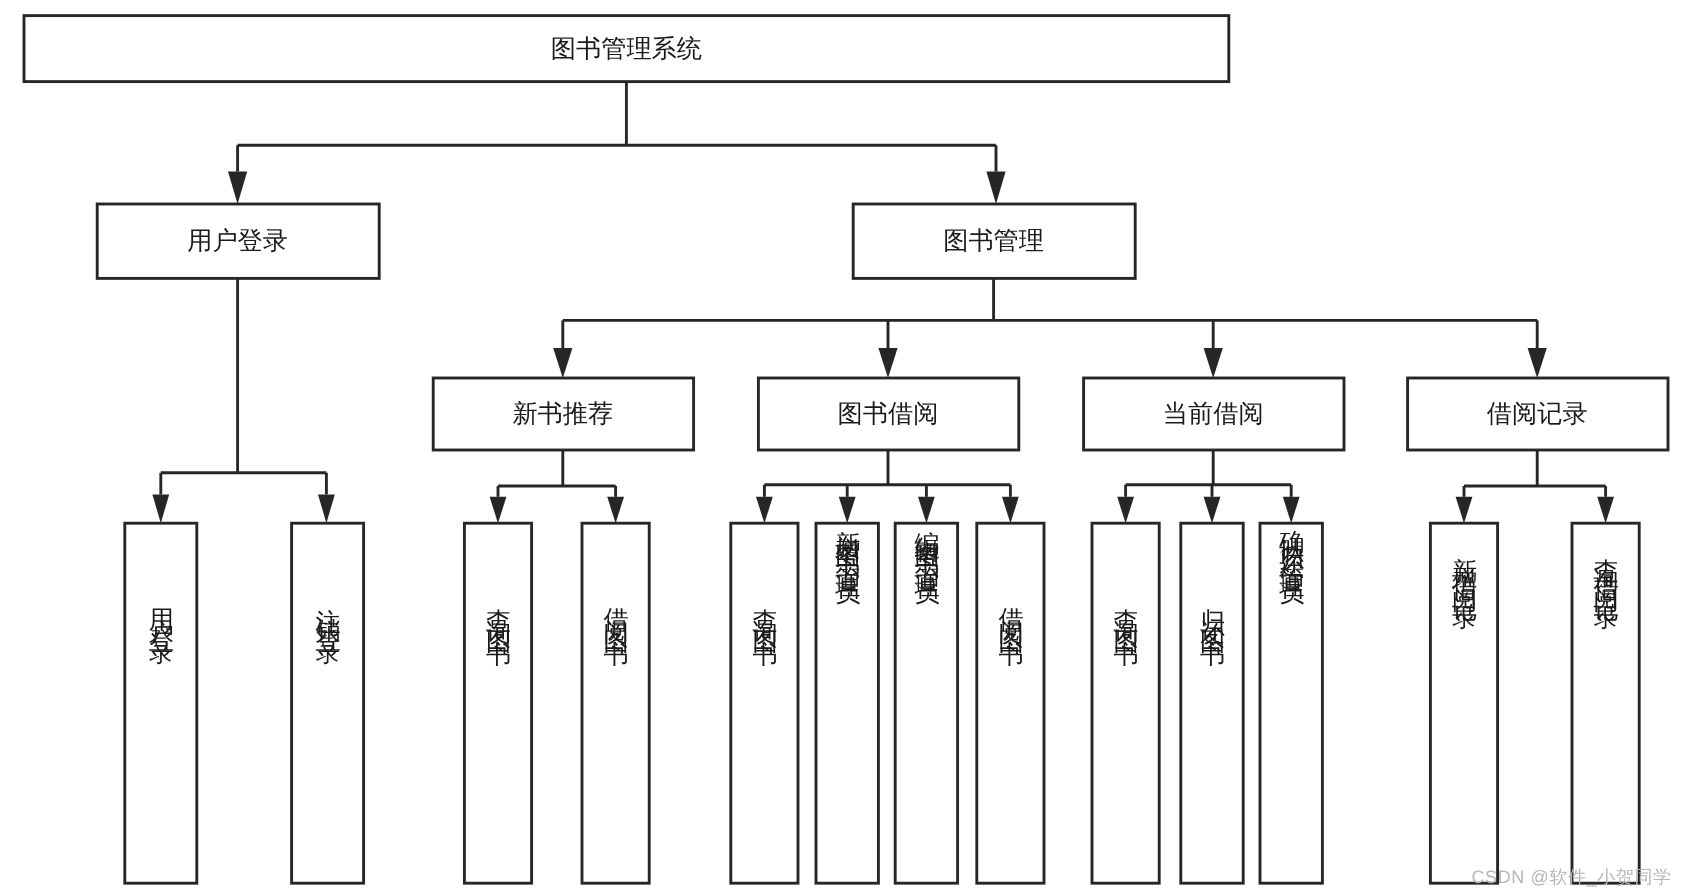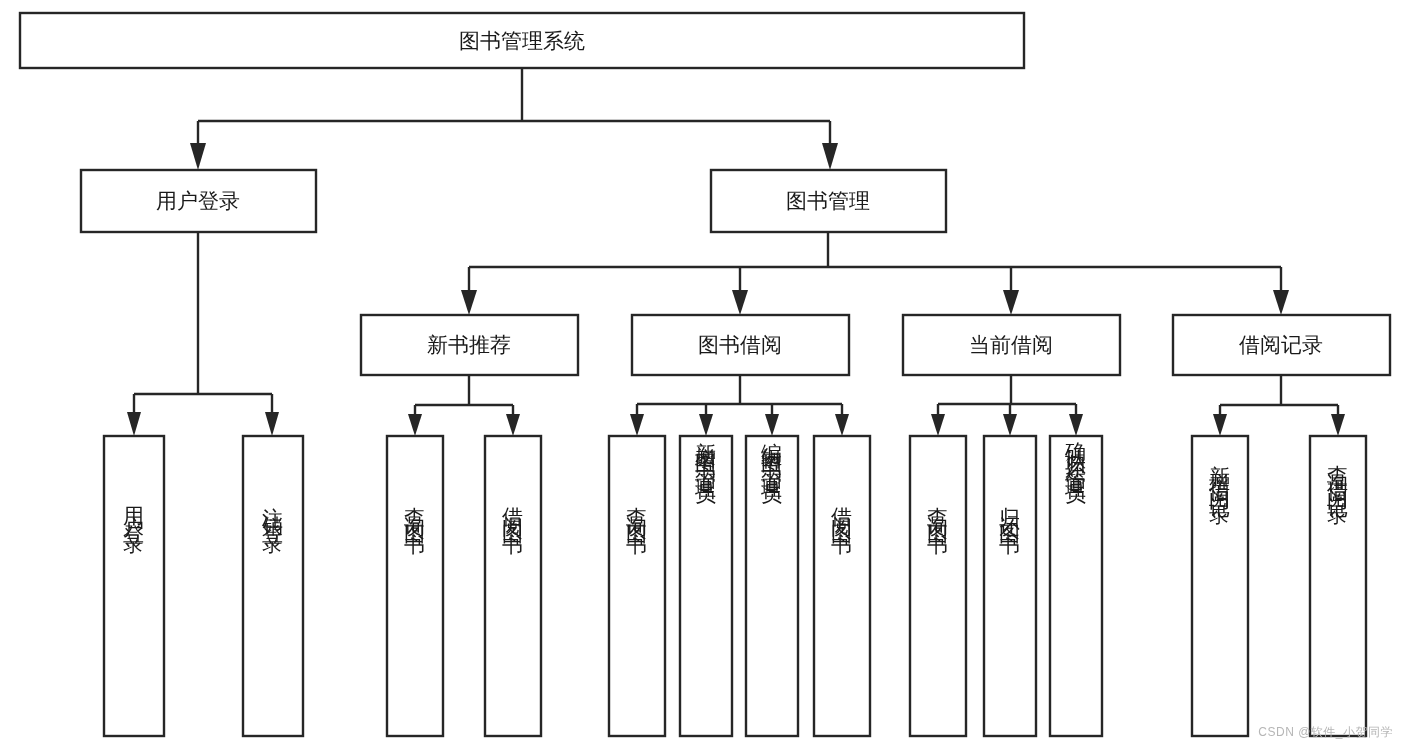--- a/index.html
+++ b/index.html
@@ -53,21 +53,21 @@
     font-family: "Liberation Sans", sans-serif;
     fill: #1a1a1a;
     font-size: 21px;
     text-anchor: middle;
   }
   .watermark {
     position: absolute;
     right: 12px;
     bottom: 6px;
     font-family: "Liberation Sans", sans-serif;
-    font-size: 12px;
+    font-size: 15px;
     color: #b6b6b6;
     letter-spacing: 0.5px;
     white-space: nowrap;
     pointer-events: none;
   }
 </style>
 </head>
 <body>
 
 <div id="diagram-root">

